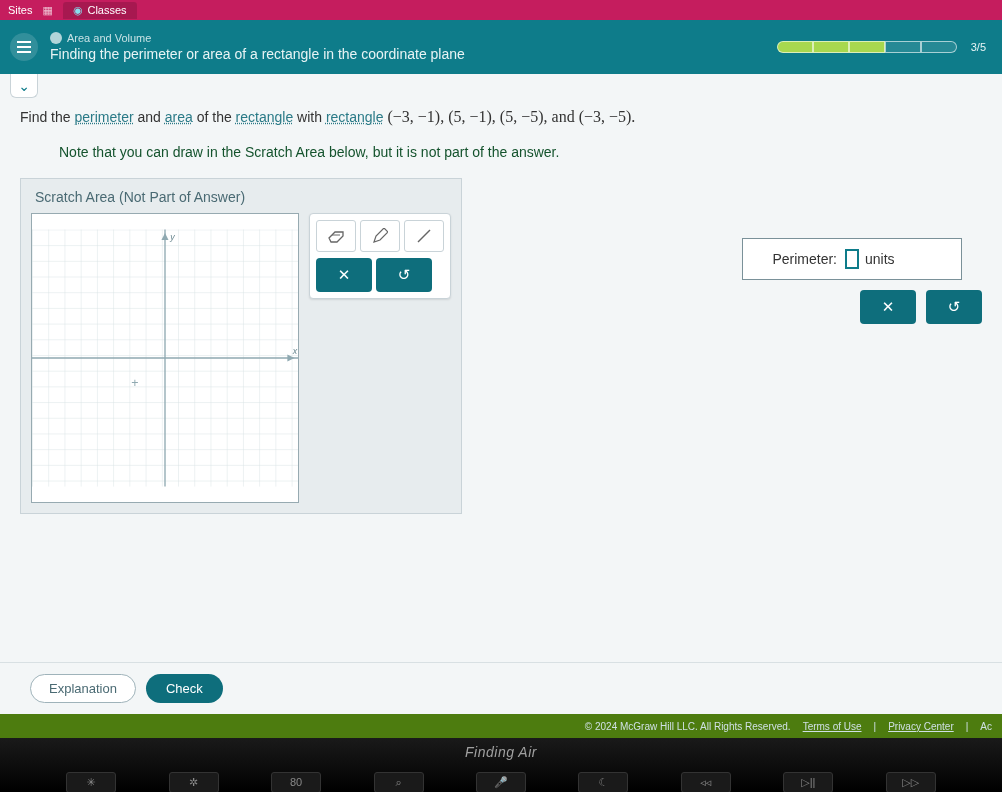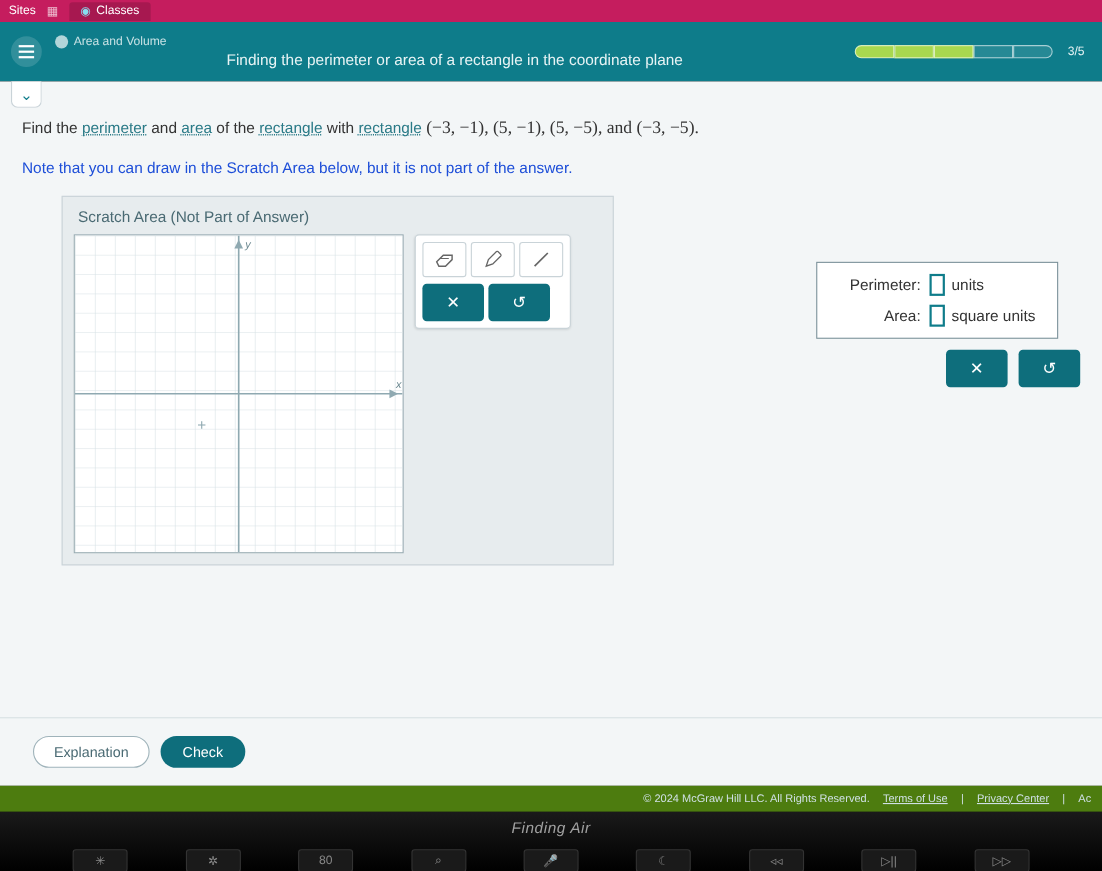--- a/index.html
+++ b/index.html
@@ -1,21 +1,21 @@
 <!DOCTYPE html>
 <html><head>
 <meta charset="utf-8">
 <style>
 * { box-sizing: border-box; margin: 0; padding: 0; }
 body { font-family: Arial, Helvetica, sans-serif; background: #000; width: 1002px; height: 792px; overflow: hidden; position: relative; }
 
 .browser-top { background: #c51d5e; height: 20px; display: flex; align-items: center; color: #fff; font-size: 11px; padding-left: 8px; gap: 10px; }
 .browser-top .tab { background: rgba(0,0,0,0.15); padding: 2px 10px; border-radius: 3px 3px 0 0; display: flex; align-items: center; gap: 5px; }
 
-.header-bar { background: #0e7c8a; color: #e8f4f5; height: 54px; display: flex; align-items: center; padding: 16px 10px; position: relative; text-align: center; }
+.header-bar { background: #0e7c8a; color: #e8f4f5; height: 54px; display: flex; align-items: center; padding: 16px 10px; position: relative; }
 .menu-icon { width: 28px; height: 28px; border-radius: 50%; background: rgba(255,255,255,0.15); display: flex; flex-direction: column; justify-content: center; align-items: center; gap: 3px; margin-right: 12px; cursor: pointer; }
 .menu-icon span { width: 14px; height: 2px; background: #fff; display: block; }
 .header-text { flex: 1; }
 .breadcrumb { font-size: 11px; opacity: 0.85; display: flex; align-items: center; gap: 5px; }
 .bc-dot { width: 12px; height: 12px; border-radius: 50%; background: #fff; display: inline-block; opacity: 0.8; }
 .header-title { font-size: 14px; margin-top: 2px; }
 
 .progress-bar { display: flex; gap: 0; margin-right: 8px; }
 .progress-seg { width: 36px; height: 12px; border: 1px solid rgba(255,255,255,0.6); background: rgba(255,255,255,0.1); }
 .progress-seg.done { background: #a8d84f; }
@@ -23,45 +23,45 @@
 .progress-seg:last-child { border-radius: 0 8px 8px 0; }
 .progress-label { font-size: 11px; color: #e8f4f5; margin-left: 6px; margin-right: 6px; }
 
 .chevron-tab { position: absolute; top: 74px; left: 10px; width: 28px; height: 24px; background: #fff; border: 1px solid #c9d3d8; border-top: none; border-radius: 0 0 6px 6px; display: flex; align-items: center; justify-content: center; color: #0e7c8a; font-size: 14px; cursor: pointer; z-index: 5; }
 
 .main-area { background: #f3f6f7; height: 640px; padding: 30px 20px 0 20px; position: relative; }
 
 .question { color: #333; font-size: 14px; line-height: 1.6; max-width: 920px; }
 .question .uword { text-decoration: underline dotted; color: #2a7a87; cursor: help; }
 .question .coords { font-family: 'Times New Roman', serif; font-size: 16px; }
-.note { color: #1d4ed8; font-size: 14px; margin-top: 14px; }
+.note { color: #14532d; font-size: 14px; margin-top: 14px; margin-left: 39px; }
 
 .work-row { display: flex; align-items: flex-start; gap: 40px; margin-top: 18px; }
 
-.scratch-panel { background: #e7ecee; border: 1px solid #c9d3d8; padding: 10px; width: 502px; margin-left: 36px; }
+.scratch-panel { background: #e7ecee; border: 1px solid #c9d3d8; padding: 10px; width: 442px; }
 .scratch-title { color: #4a6a73; font-size: 14px; margin-bottom: 8px; padding-left: 4px; }
 .scratch-body { display: flex; gap: 10px; align-items: flex-start; }
 .graph-box { background: #fff; border: 1px solid #97aab1; width: 300px; height: 290px; position: relative; }
 .graph-box svg { width: 100%; height: 100%; }
 
 .tool-col { background: #fff; border: 1px solid #c9d3d8; border-radius: 4px; padding: 6px; box-shadow: 0 1px 2px rgba(0,0,0,0.1); }
 .tool-row { display: flex; gap: 4px; margin-bottom: 6px; }
 .tool-row:last-child { margin-bottom: 0; }
 .tool-btn { width: 40px; height: 32px; border: 1px solid #c9d3d8; background: #fff; border-radius: 3px; display: flex; align-items: center; justify-content: center; font-size: 14px; cursor: pointer; color: #555; }
 .teal-btn { width: 56px; height: 34px; background: #0e6e7c; color: #fff; border: none; border-radius: 4px; font-size: 15px; cursor: pointer; display: flex; align-items: center; justify-content: center; }
 
 .answer-zone { margin-top: 60px; }
 .answer-box { border: 1px solid #7a9199; background: #fff; padding: 10px 14px; font-size: 14px; color: #333; width: 220px; }
 .answer-row { display: flex; align-items: center; margin-bottom: 8px; }
 .answer-row:last-child { margin-bottom: 0; }
 .answer-label { width: 80px; text-align: right; margin-right: 8px; }
 .answer-input { width: 14px; height: 20px; border: 2px solid #0e7c8a; background: #fff; margin-right: 6px; text-align: center; font-size: 13px; padding: 0; }
 .answer-btns { display: flex; gap: 10px; justify-content: flex-end; margin-top: 10px; width: 240px; }
 
-.bottom-bar { position: absolute; bottom: 0; left: 0; right: 0; height: 62px; background: #f3f6f7; border-top: 1px solid #d8e0e3; display: flex; align-items: center; padding: 0 30px; }
+.bottom-bar { position: absolute; bottom: 0; left: 0; right: 0; height: 52px; background: #f3f6f7; border-top: 1px solid #d8e0e3; display: flex; align-items: center; padding: 0 30px; }
 .exp-btn { border: 1px solid #9fb3ba; background: #fff; color: #4a6a73; padding: 6px 18px; border-radius: 18px; font-size: 13px; cursor: pointer; margin-right: 10px; }
 .check-btn { background: #0e6e7c; color: #ffffff; border: none; padding: 7px 20px; border-radius: 18px; font-size: 13px; cursor: pointer; }
 
 .footer-bar { background: #4d7c0f; height: 24px; color: #cfe0e4; font-size: 10px; display: flex; align-items: center; justify-content: flex-end; padding: 0 10px; gap: 12px; }
 .footer-bar a { color: #cfe0e4; text-decoration: underline; }
 
 .laptop-area { background: linear-gradient(to bottom, #1a1a1a, #000); height: 54px; position: relative; }
 .laptop-label { color: #a0a0a0; font-size: 14px; text-align: center; padding-top: 6px; font-style: italic; letter-spacing: 0.5px; }
 .key-row { display: flex; justify-content: space-around; padding: 12px 40px 0 40px; }
 .key { color: #888; font-size: 11px; background: #1a1a1a; border: 1px solid #333; border-radius: 3px; padding: 3px 14px; min-width: 50px; text-align: center; }
@@ -160,25 +160,20 @@
 
     <div style="flex:1;"></div>
 
     <div class="answer-zone">
       <div class="answer-box">
         <div class="answer-row">
           <span class="answer-label">Perimeter:</span>
           <input class="answer-input" value="" style="">
           <span>units</span>
         </div>
-        <div class="answer-row">
-          <span class="answer-label">Area:</span>
-          <input class="answer-input" value="" style="">
-          <span>square units</span>
-        </div>
       </div>
       <div class="answer-btns">
         <button class="teal-btn">✕</button>
         <button class="teal-btn">↺</button>
       </div>
     </div>
   </div>
 
   <div class="bottom-bar">
     <button class="exp-btn">Explanation</button>

